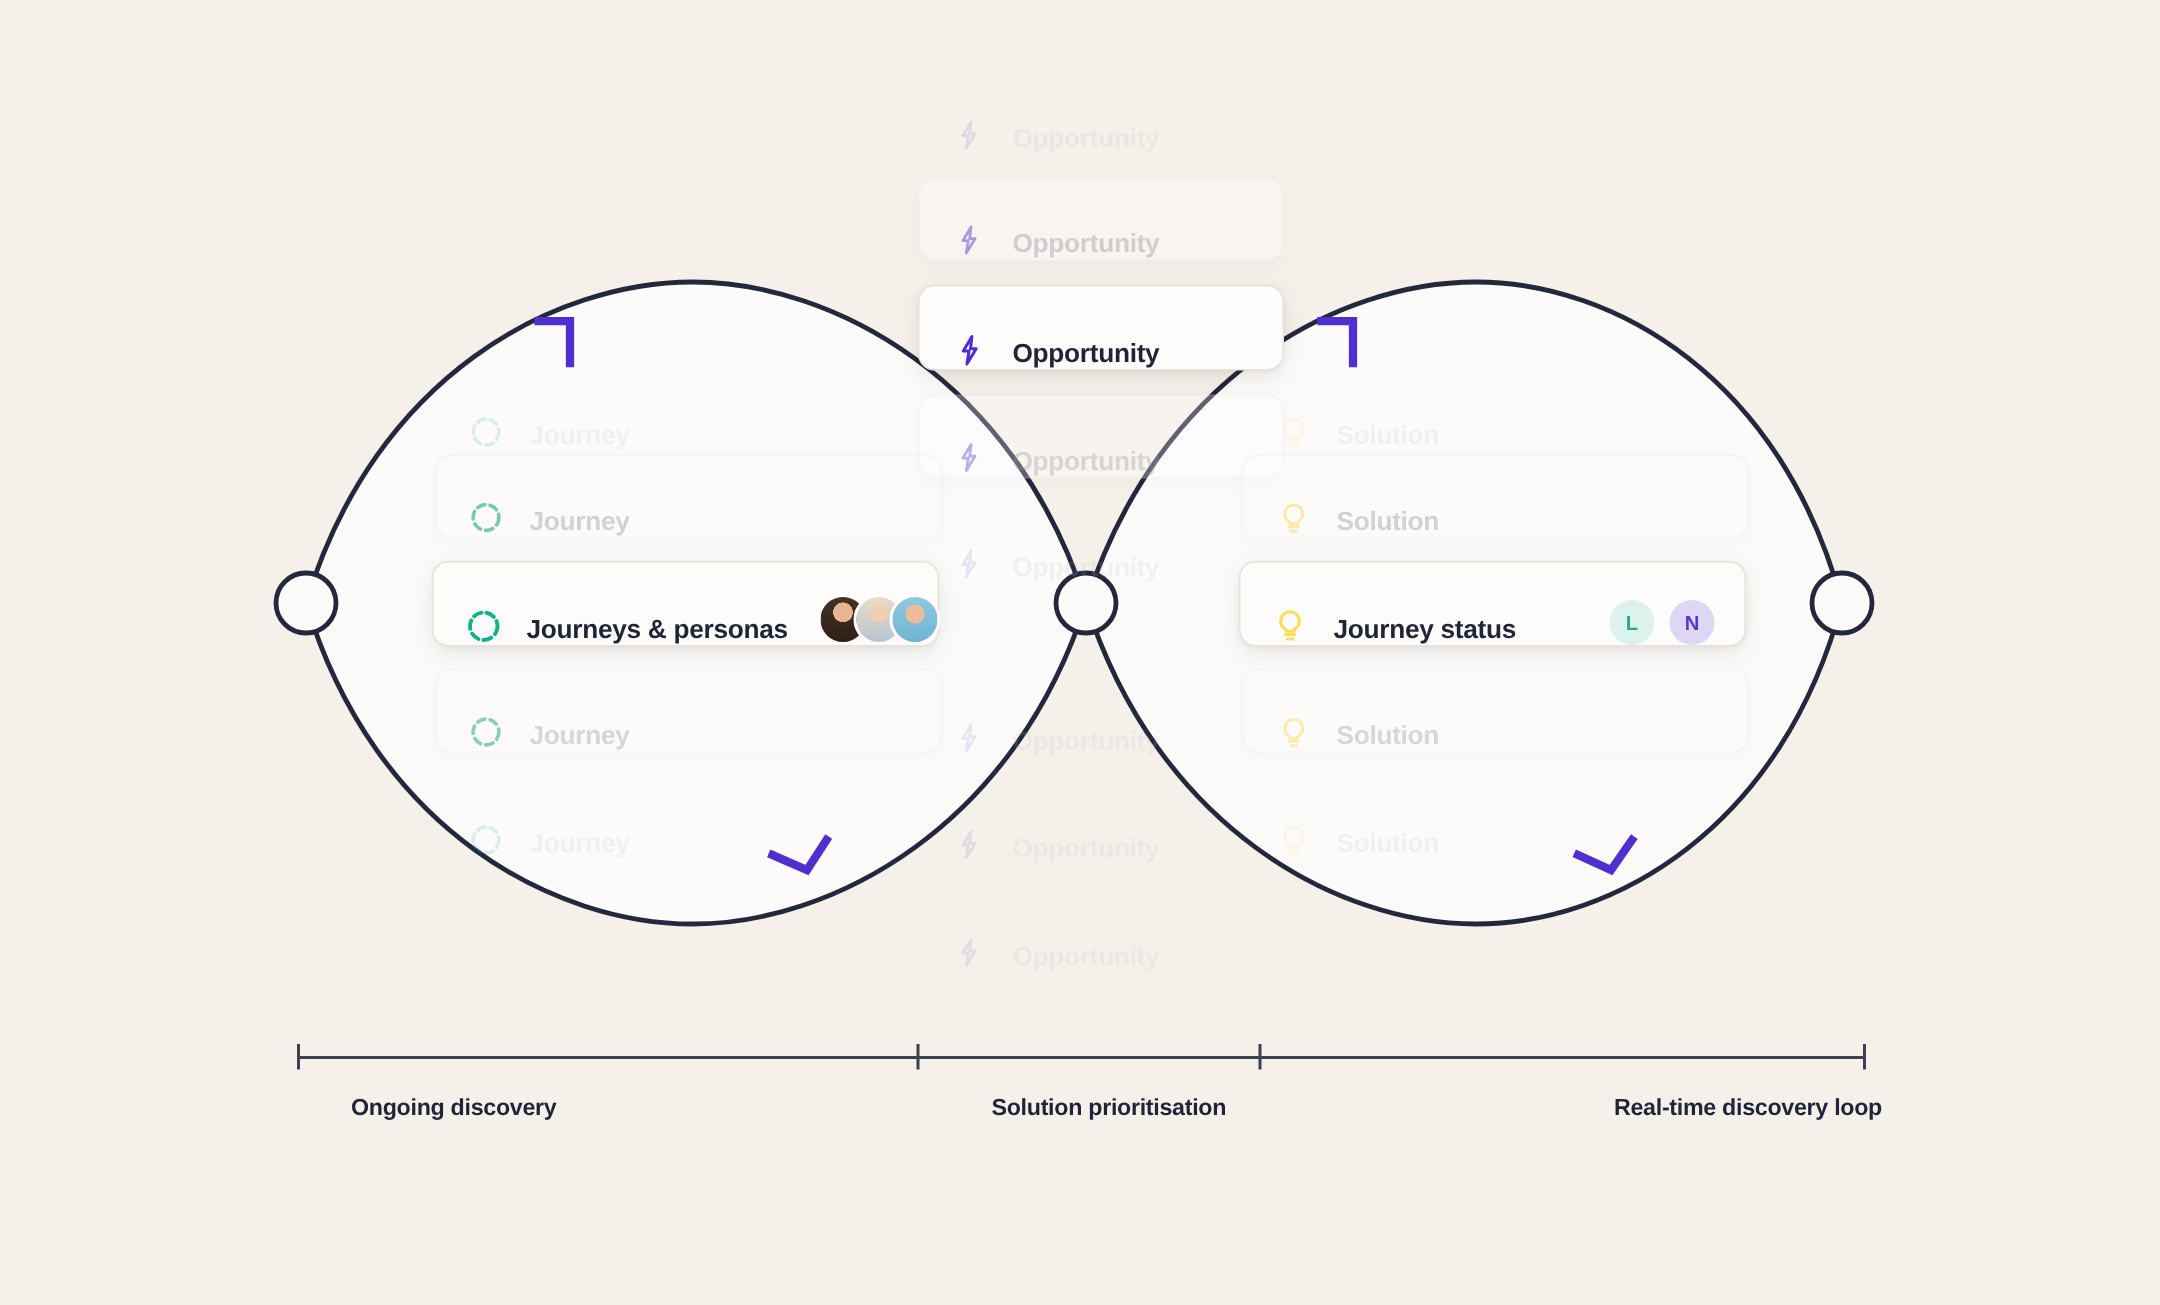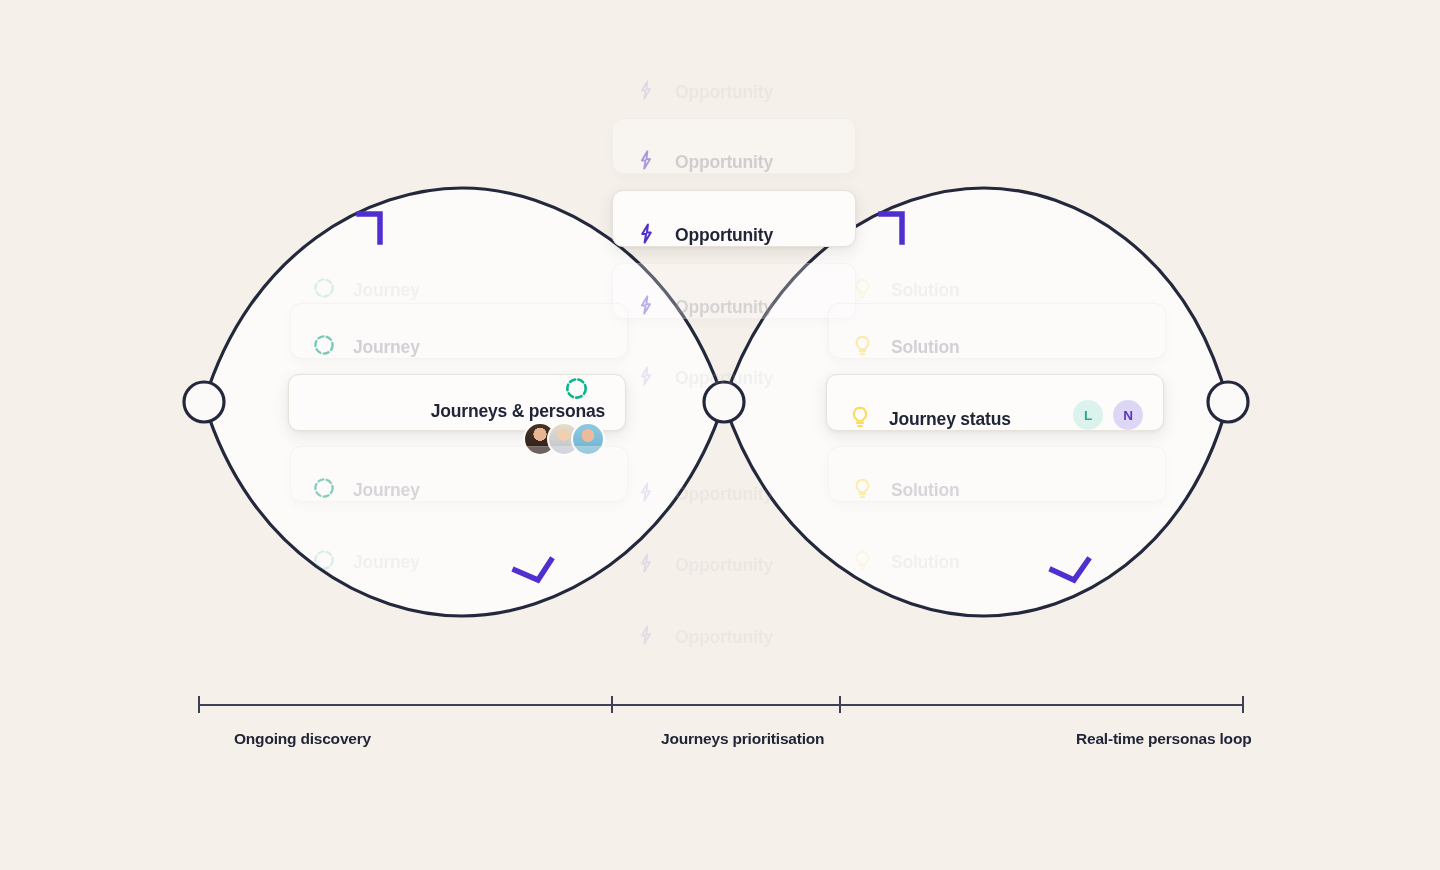--- a/index.html
+++ b/index.html
@@ -217,21 +217,21 @@
 
     <div class="card ghost sheet" style="left:290px; top:303px; width:338px; opacity:.62;">
       <span class="icon-wrap">
         <svg width="24" height="24" viewBox="0 0 24 24" fill="none" stroke="#2aa98c" stroke-width="2.4" stroke-linecap="round" stroke-dasharray="5.2 3.4">
             <circle cx="12" cy="12" r="8.6"></circle>
           </svg>
       </span>
       <span class="label">Journey</span>
     </div>
 
-    <div class="card solid" style="left:288px; top:374px; width:338px; height:57px;flex-direction:column;">
+    <div class="card solid" style="left:288px; top:374px; width:338px; height:57px;">
       <span class="icon-wrap">
         <svg width="25" height="25" viewBox="0 0 24 24" fill="none" stroke="#0bb489" stroke-width="2.5" stroke-linecap="round" stroke-dasharray="5.4 3.2">
             <circle cx="12" cy="12" r="8.8"></circle>
           </svg>
       </span>
       <span class="label">Journeys &amp; personas</span>
       <span class="avatars">
         <span class="avatar" style="background:
                 radial-gradient(circle at 50% 34%, #e8b592 0 26%, transparent 27%),
                 linear-gradient(#463226, #2d1f18);"></span>
@@ -397,17 +397,17 @@
 
   <div class="axis">
     <span class="tick" style="left:0px;"></span>
     <span class="tick" style="left:413px;"></span>
     <span class="tick" style="left:641px;"></span>
     <span class="tick" style="left:1044px;"></span>
   </div>
 
   <div class="axis-labels">
     <span class="axis-label" style="left:198px;">Ongoing discovery</span>
-    <span class="axis-label" style="left:625px;">Journeys prioritisation</span>
-    <span class="axis-label" style="left:1040px;">Real-time personas loop</span>
+    <span class="axis-label" style="left:625px;">Solution prioritisation</span>
+    <span class="axis-label" style="left:1040px;">Real-time discovery loop</span>
   </div>
 
 </div>
 
 </body></html>

